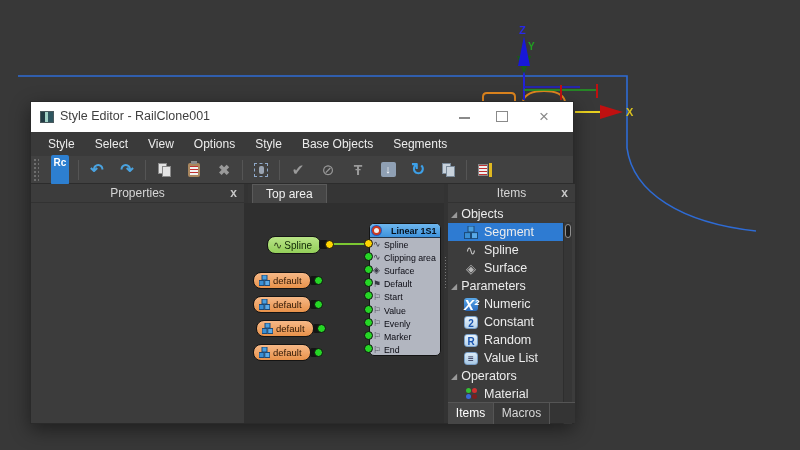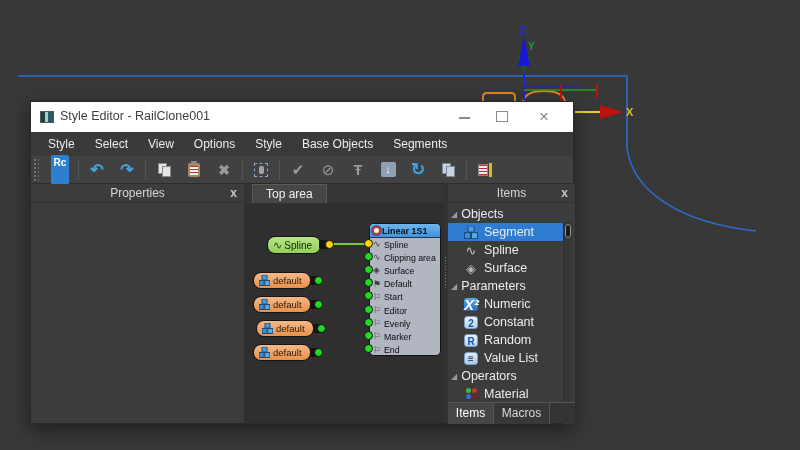--- a/index.html
+++ b/index.html
@@ -110,21 +110,21 @@
   .node-default .lbl { font-size:9.5px; color:#2a1402; margin-left:3px; }
   .stub { position:absolute; background:#141414; border-radius:2px; width:9px; height:9px; }
   .port { position:absolute; width:9px; height:9px; border-radius:50%; border:1.5px solid #101010; }
   .port-yellow { background:#ffd400; } .port-green { background:#25d625; }
 
   .node-gen { position:absolute; left:125px; top:20px; width:72px; height:133px;
               border:1.5px solid #141414; border-radius:5px; background:#b2b6c0;
               overflow:hidden; }
   .node-gen .hdr { height:14px; background:linear-gradient(#6db6ee,#3f93dc); display:flex;
               align-items:center; padding-left:2px; border-bottom:1px solid #24344a; }
-  .node-gen .hdr .lbl { font-size:9px; font-weight:bold; color:#05101c; margin-left:1px;
+  .node-gen .hdr .lbl { font-size:9px; font-weight:bold; color:#05101c; margin-left:10px;
               white-space:nowrap; }
   .gen-ico { width:9px; height:9px; border-radius:50%; background:#f0f0f0;
              border:2px solid #cc3a20; box-shadow:0 0 0 1px #2a58b8; }
   .gen-row { height:13.2px; display:flex; align-items:center; padding-left:3px;
              white-space:nowrap; overflow:hidden; }
   .gen-row .r-ico { width:11px; font-size:9px; color:#3a3a46; line-height:9px; }
   .gen-row .lbl { font-size:8.8px; color:#0a0a12; }
   .conn { position:absolute; height:2px; background:#7cc832; }
 
   .mini-tri { position:absolute; color:#7a7a7a; font-size:7px; line-height:7px; }
@@ -320,21 +320,21 @@
           <div class="gen-row">
               <span class="r-ico">⚑</span>
               <span class="lbl">Default</span>
             </div>
           <div class="gen-row">
               <span class="r-ico">⚐</span>
               <span class="lbl">Start</span>
             </div>
           <div class="gen-row">
               <span class="r-ico">⚐</span>
-              <span class="lbl">Editor</span>
+              <span class="lbl">Value</span>
             </div>
           <div class="gen-row">
               <span class="r-ico">⚐</span>
               <span class="lbl">Evenly</span>
             </div>
           <div class="gen-row">
               <span class="r-ico">⚐</span>
               <span class="lbl">Marker</span>
             </div>
           <div class="gen-row">

